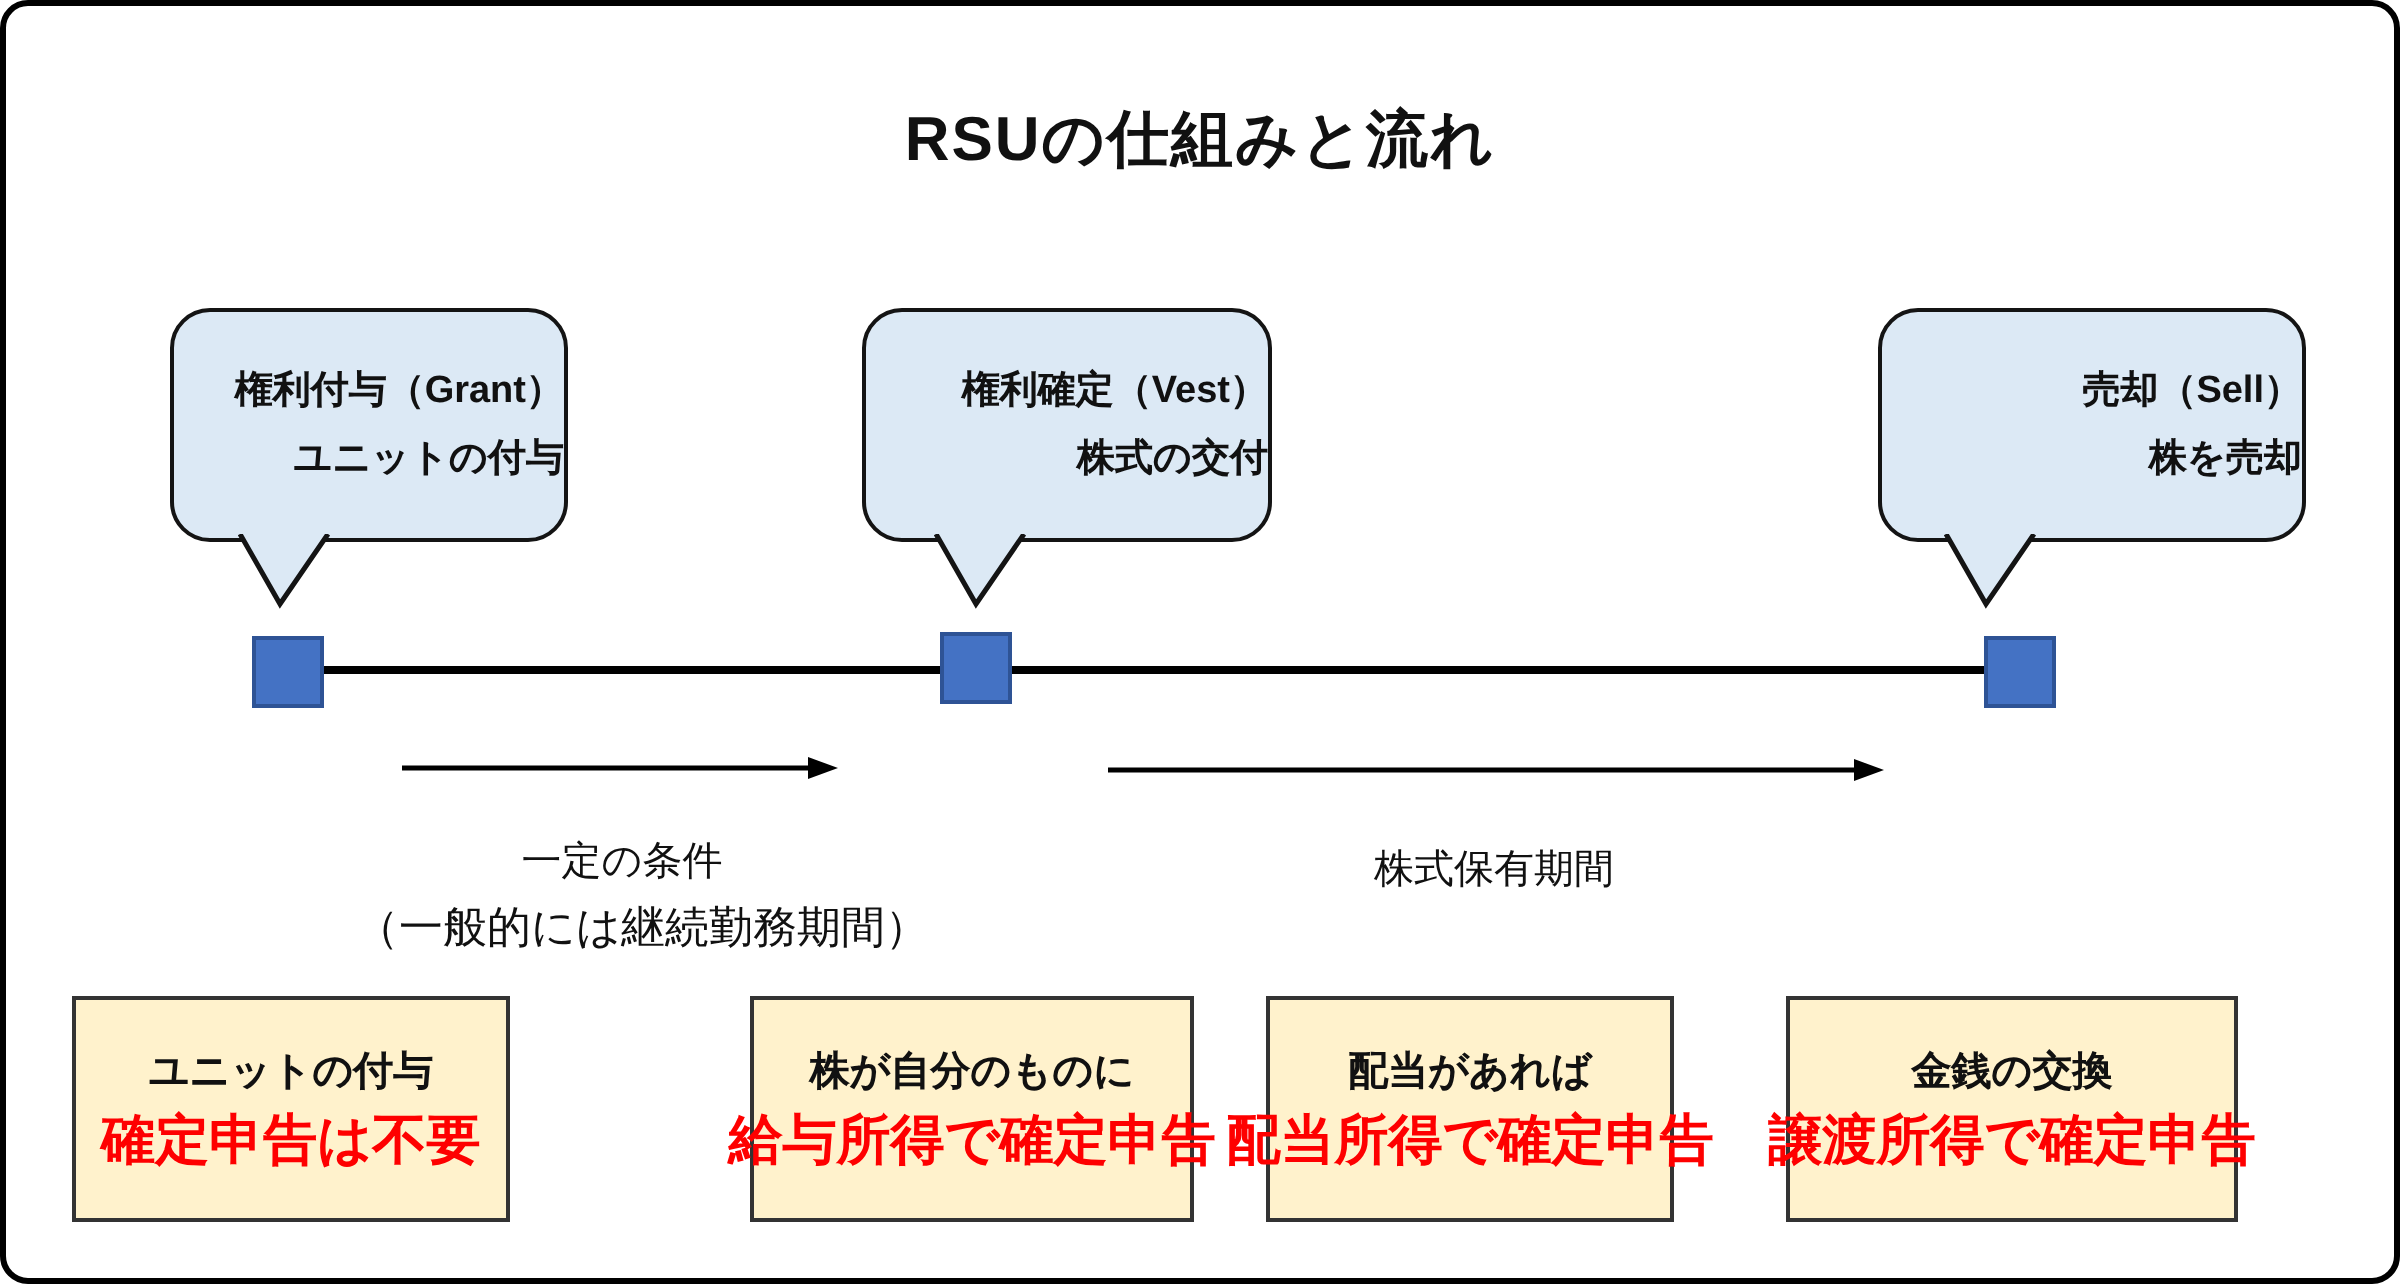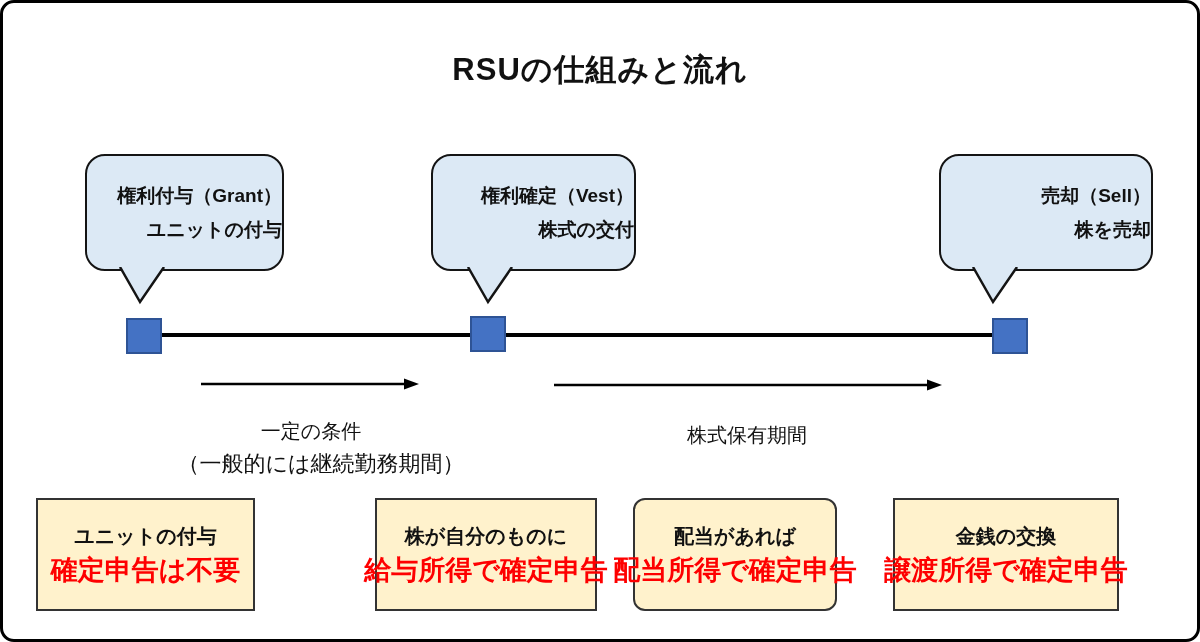--- a/index.html
+++ b/index.html
@@ -118,21 +118,21 @@
     background: #fff2cc;
     border: 2.5px solid #333333;
     display: flex;
     flex-direction: column;
     justify-content: center;
     align-items: center;
     gap: 11px;
   }
   .tax-box-1 { left: 33px;  width: 219px; }
   .tax-box-2 { left: 372px; width: 222px; }
-  .tax-box-3 { left: 630px; width: 204px; border-radius: 12px; }
+  .tax-box-3 { left: 630px; width: 204px; }
   .tax-box-4 { left: 890px; width: 226px; }
   .tax-box .black-line {
     font-size: 20px;
     font-weight: bold;
     color: #111111;
     white-space: nowrap;
     line-height: 1;
   }
   .tax-box .red-line {
     font-size: 27px;

